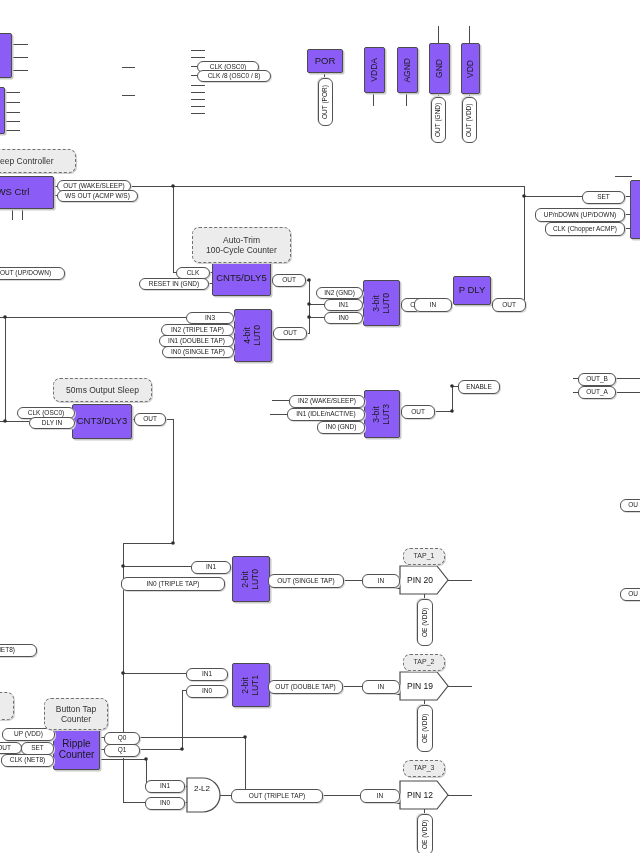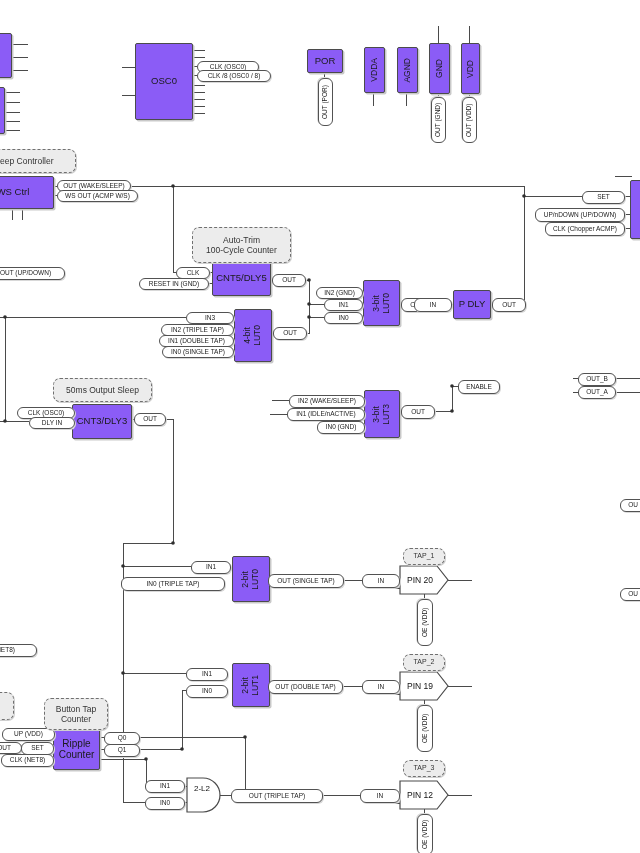--- a/index.html
+++ b/index.html
@@ -139,31 +139,30 @@
       <polygon points="400,566 437,566 448,580 437,594 400,594" class="shape"></polygon>
       <polygon points="400,672 437,672 448,686 437,700 400,700" class="shape"></polygon>
       <polygon points="400,781 437,781 448,795 437,809 400,809" class="shape"></polygon>
     </svg>
 <div class="lbl" style="left: 402px; top: 566px; width: 36px; height: 28px;">PIN 20</div>
     <div class="lbl" style="left: 402px; top: 672px; width: 36px; height: 28px;">PIN 19</div>
     <div class="lbl" style="left: 402px; top: 781px; width: 36px; height: 28px;">PIN 12</div>
     <div class="lbl" style="font-size: 8px; left: 185px; top: 778px; width: 34px; height: 20px;">2-L2</div>
     <div class="blk" style="left: -22px; top: 33px; width: 32px; height: 43px;"></div>
     <div class="blk" style="left: -22px; top: 87px; width: 25px; height: 45px;"></div>
-    <div class="blk" style="left: 135px; top: 43px; width: 56px; height: 75px;">OSC0</div>
     <div class="blk" style="left: 307px; top: 49px; width: 34px; height: 22px;">POR</div>
     <div class="blk" style="left: 364px; top: 47px; width: 19px; height: 44px;"><div class="vtxt">VDDA</div></div>
     <div class="blk" style="left: 397px; top: 47px; width: 19px; height: 44px;"><div class="vtxt">AGND</div></div>
     <div class="blk" style="left: 429px; top: 43px; width: 19px; height: 49px;"><div class="vtxt">GND</div></div>
     <div class="blk" style="left: 461px; top: 43px; width: 17px; height: 49px;"><div class="vtxt">VDD</div></div>
     <div class="blk" style="left: -28px; top: 176px; width: 80px; height: 31px;">WS Ctrl</div>
     <div class="blk" style="left: 212px; top: 261px; width: 57px; height: 33px;">CNT5/DLY5</div>
     <div class="blk" style="left: 363px; top: 280px; width: 35px; height: 44px;"><div class="vtxt">3-bit
 LUT0</div></div>
-    <div class="blk" style="left: 453px; top: 290px; width: 36px; height: 27px;">P DLY</div>
+    <div class="blk" style="left: 453px; top: 276px; width: 36px; height: 27px;">P DLY</div>
     <div class="blk" style="left: 234px; top: 309px; width: 36px; height: 51px;"><div class="vtxt">4-bit
 LUT0</div></div>
     <div class="blk" style="left: 72px; top: 404px; width: 58px; height: 33px;">CNT3/DLY3</div>
     <div class="blk" style="left: 364px; top: 390px; width: 34px; height: 46px;"><div class="vtxt">3-bit
 LUT3</div></div>
     <div class="blk" style="left: 232px; top: 556px; width: 36px; height: 44px;"><div class="vtxt">2-bit
 LUT0</div></div>
     <div class="blk" style="left: 232px; top: 663px; width: 36px; height: 42px;"><div class="vtxt">2-bit
 LUT1</div></div>
     <div class="blk" style="left: 53px; top: 727px; width: 45px; height: 41px; font-size: 10px;">Ripple

